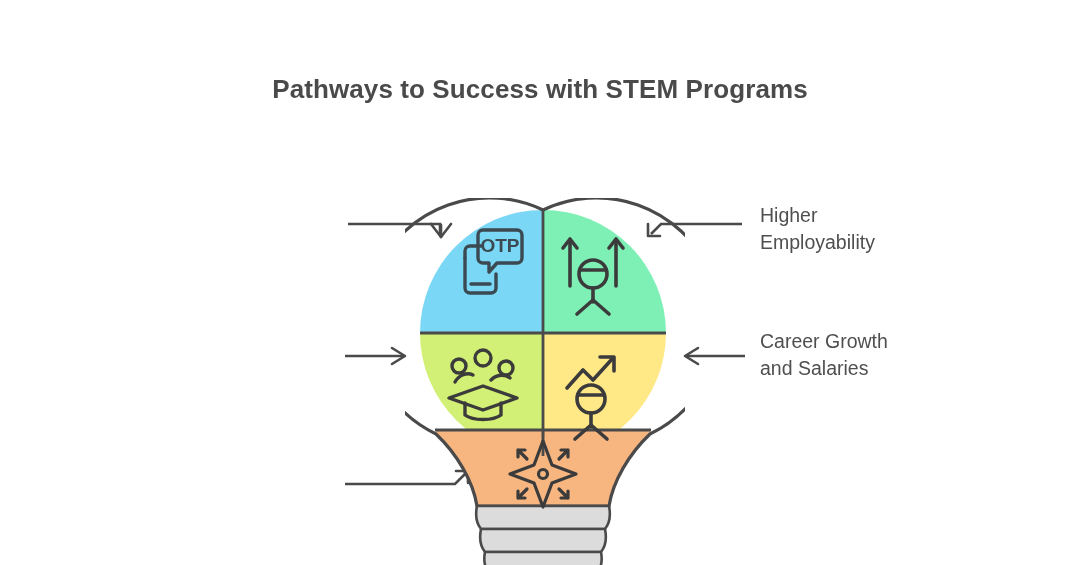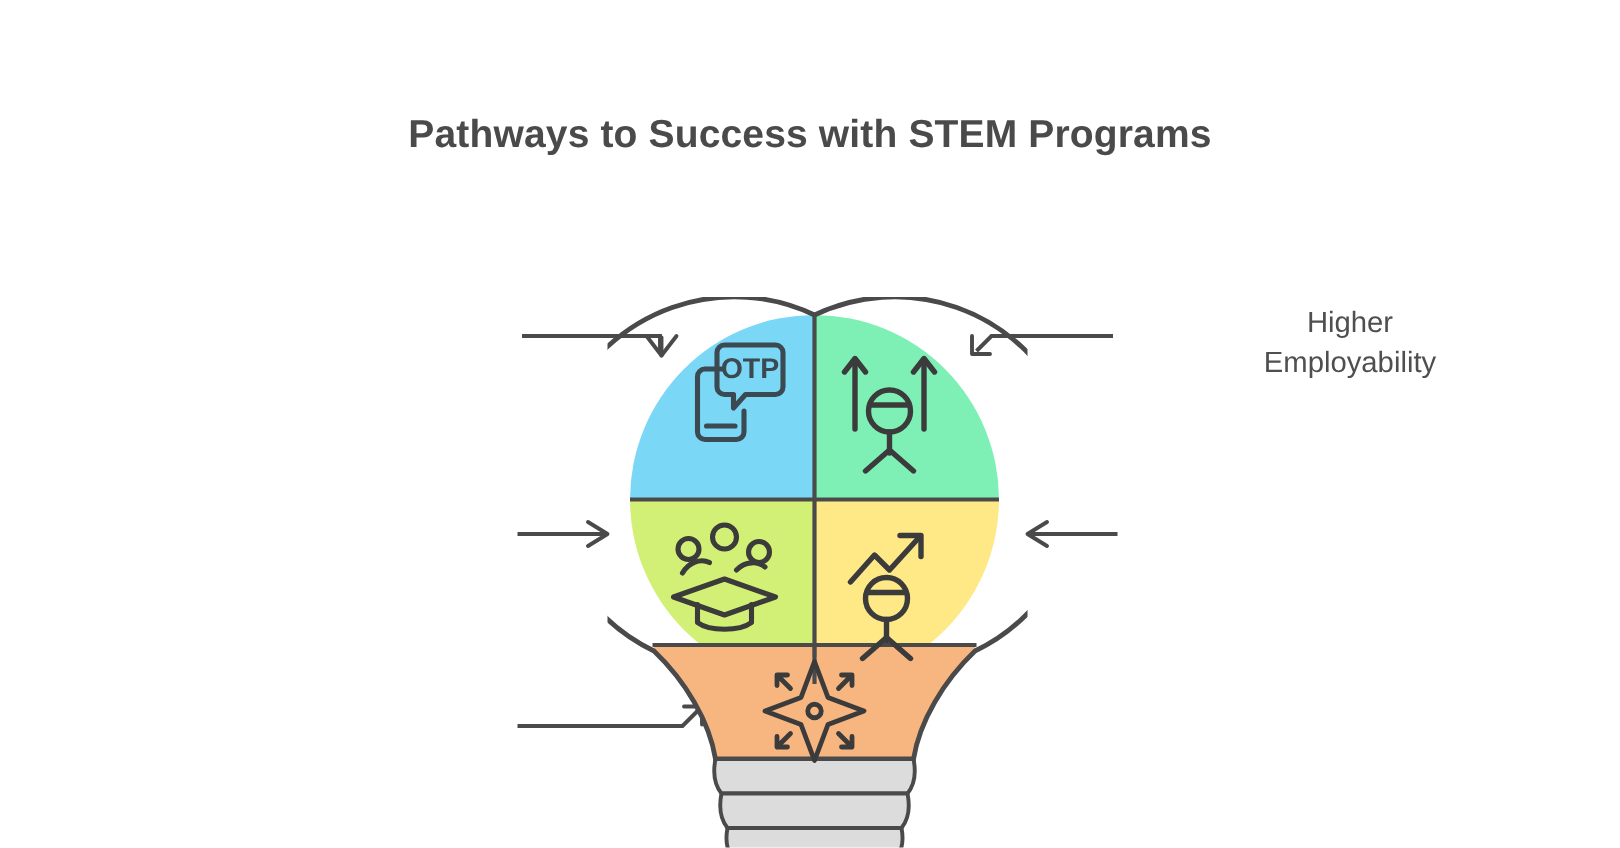--- a/index.html
+++ b/index.html
@@ -38,21 +38,21 @@
 
   
   .label {
     position: absolute;
     font-size: 19.5px;
     color: #4f4f4f;
     line-height: 27px;
     white-space: pre-line;
   }
   .label.right-align { text-align: right; }
-  .label.left-align  { text-align: center; }
+  .label.left-align  { text-align: left; }
 
   #label-extended-opt {
     left: 60px;
     top: 178px;
     width: 274px;
   }
   #label-real-world {
     left: 60px;
     top: 292px;
     width: 274px;
@@ -98,20 +98,22 @@
 <div class="canvas">
 
   <div class="title">Pathways to Success with STEM Programs</div>
 
 
 
 
   <div class="label left-align" id="label-higher-employability">Higher
 Employability</div>
 
+  <div class="label left-align" id="label-career-growth">Career Growth
+and Salaries</div>
 
   <svg class="connectors" viewBox="0 0 1080 565">
     <g fill="none" stroke="#4a4a4a" stroke-width="2.6" stroke-linecap="butt" stroke-linejoin="miter">
 
       <g>
         <path d="M 348 186 L 440 186 L 440 196"></path>
         <path d="M 431 186 L 441 199 L 451 186" stroke-linecap="round" stroke-linejoin="round"></path>
         <path d="M 441 199 L 441 187" stroke-linecap="round"></path>
       </g>
 

